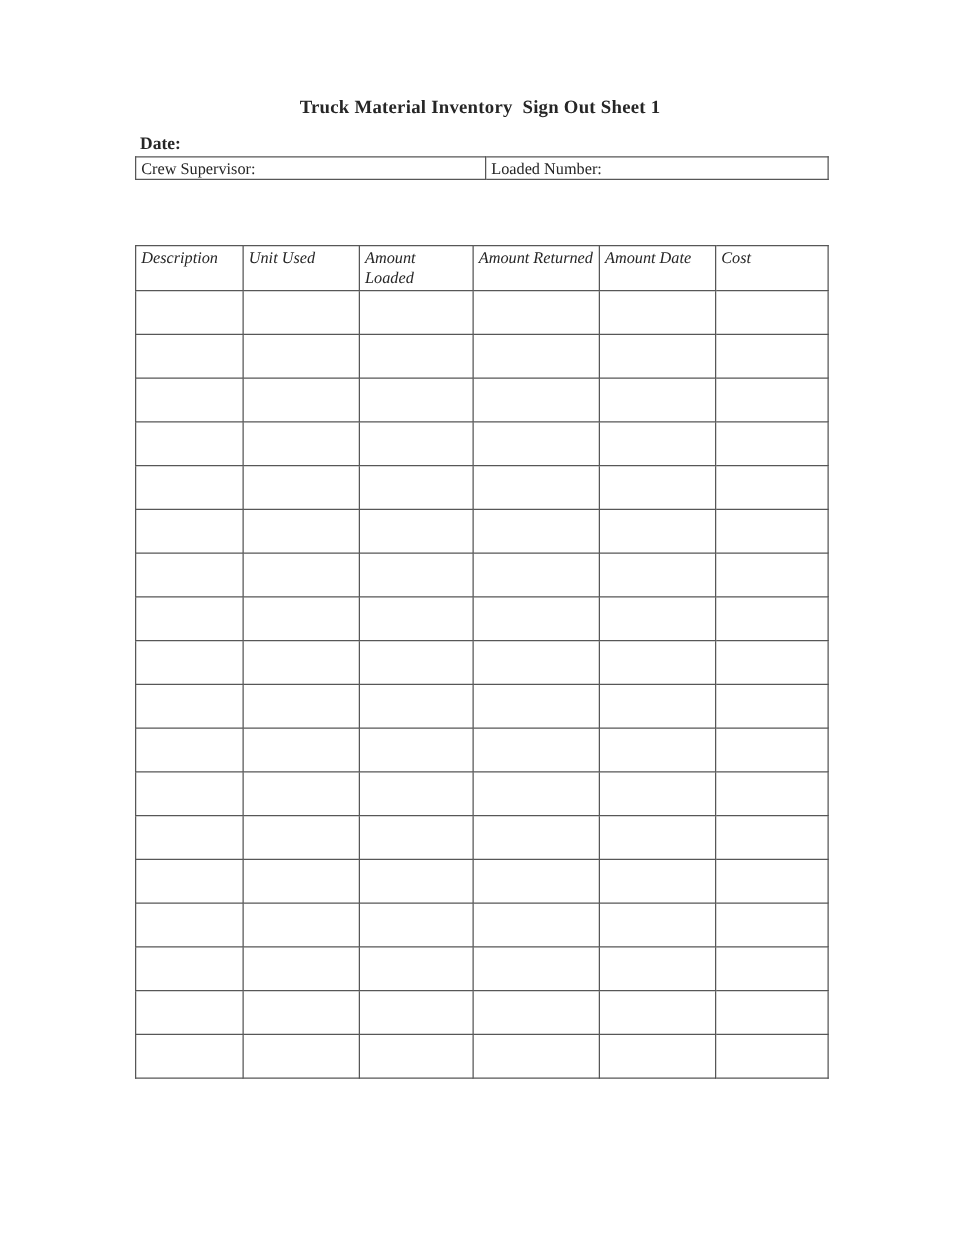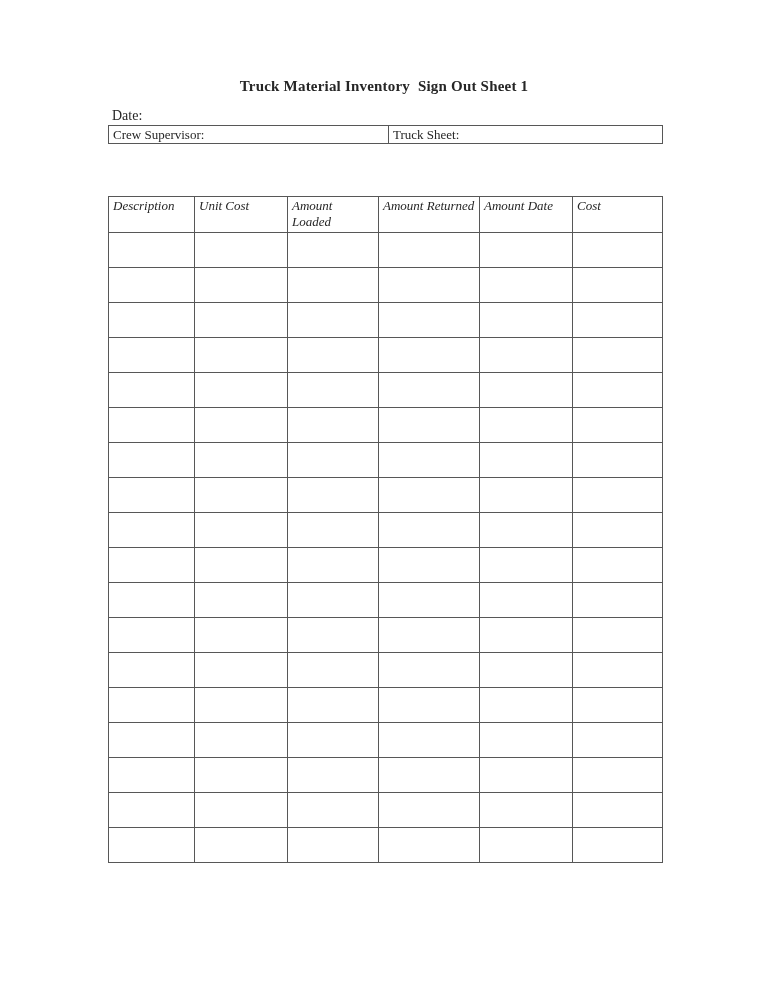--- a/index.html
+++ b/index.html
@@ -29,21 +29,21 @@
     font-size: 15px;
     font-weight: bold;
     white-space: pre;
     letter-spacing: 0.2px;
   }
   .date-label {
     position: absolute;
     top: 108px;
     left: 112px;
     font-size: 14px;
-    font-weight: normal;
+    font-weight: bold;
   }
   table {
     border-collapse: collapse;
     table-layout: fixed;
   }
   th, td {
     border: 1px solid #575757;
     padding: 0 4px;
     font-size: 13px;
     font-weight: normal;
@@ -89,38 +89,38 @@
   <div class="date-label">Date:</div>
 
   <table class="info-table">
     <colgroup>
       <col style="width:280px">
       <col style="width:274px">
     </colgroup>
     <tbody>
       <tr>
         <td>Crew Supervisor:</td>
-        <td>Truck Sheet:</td>
+        <td>Loaded Number:</td>
       </tr>
     </tbody>
   </table>
 
   <table class="main-table">
     <colgroup>
       <col style="width:86px">
       <col style="width:93px">
       <col style="width:91px">
       <col style="width:101px">
       <col style="width:93px">
       <col style="width:90px">
     </colgroup>
     <thead>
       <tr>
         <th>Description</th>
-        <th>Unit Cost</th>
+        <th>Unit Used</th>
         <th>Amount Loaded</th>
         <th>Amount Returned</th>
         <th>Amount Date</th>
         <th>Cost</th>
       </tr>
     </thead>
     <tbody>
         <tr>
           <td></td>
           <td></td>

